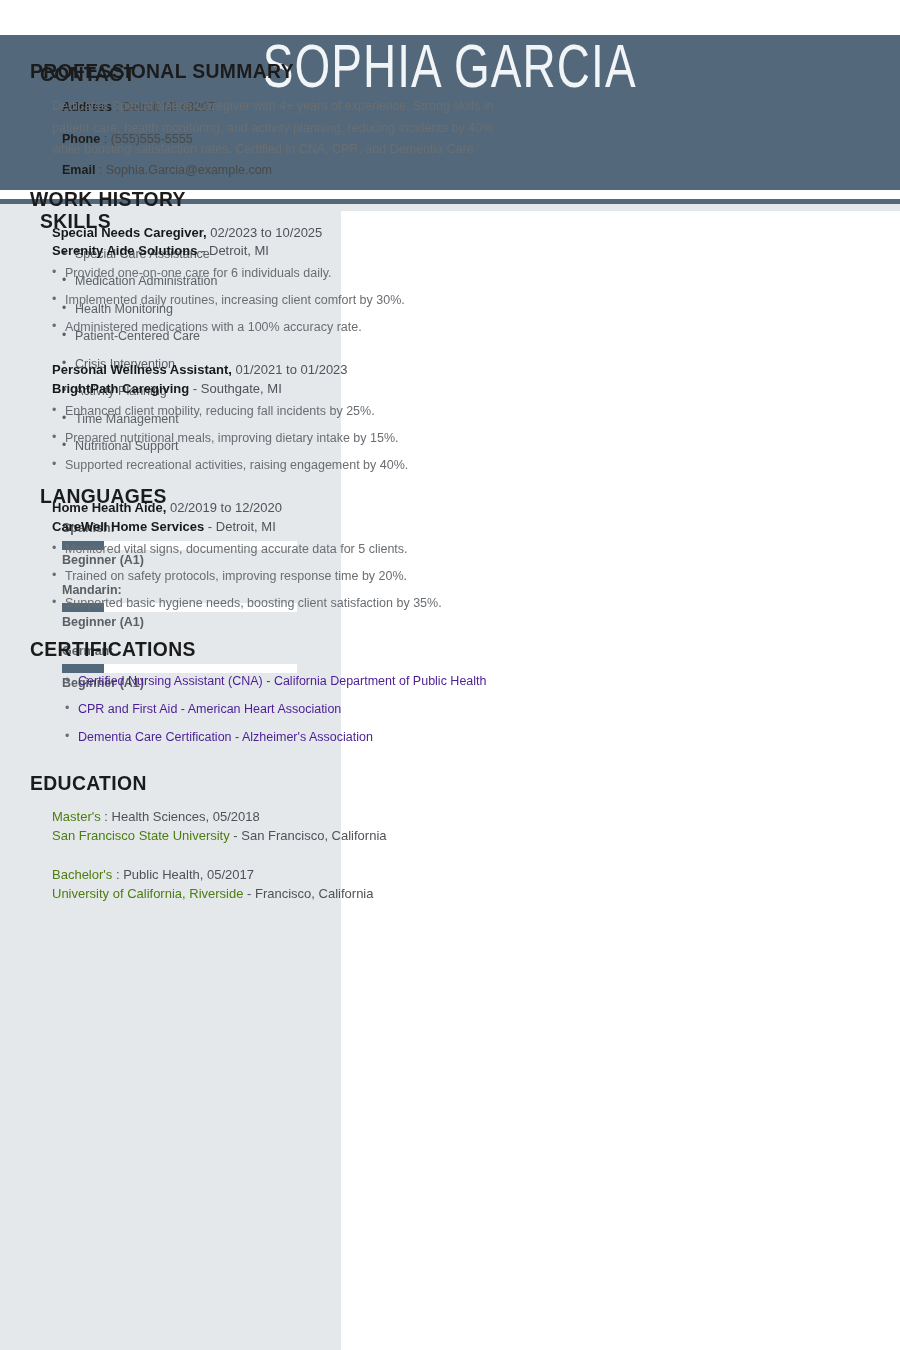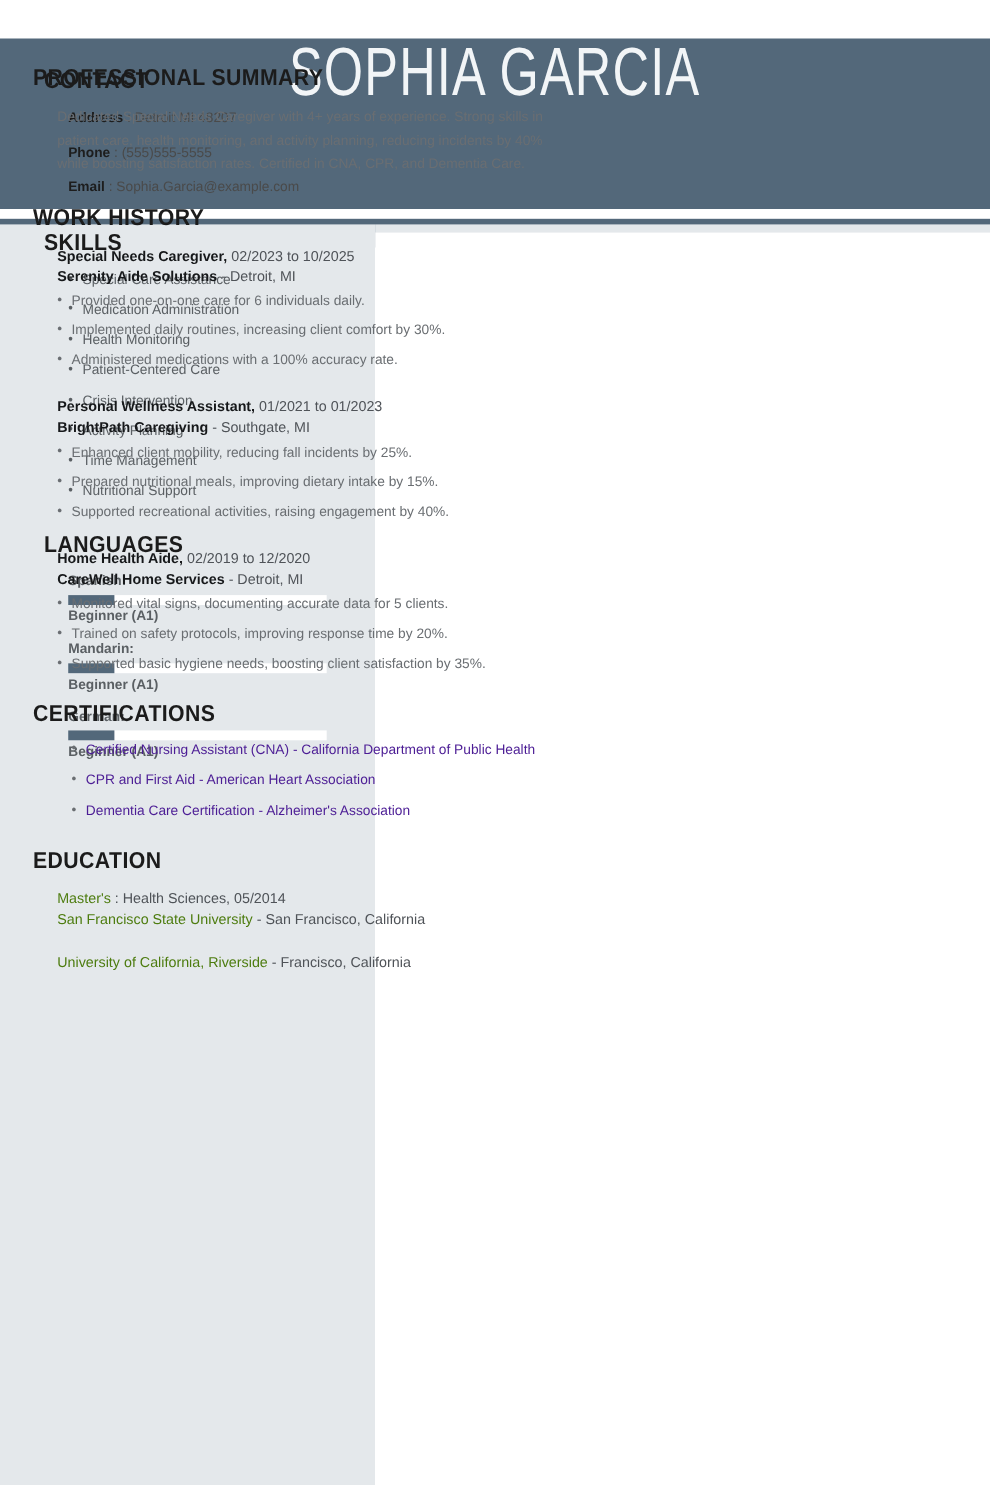--- a/index.html
+++ b/index.html
@@ -396,28 +396,31 @@
         <li>CPR and First Aid - American Heart Association</li>
         <li>Dementia Care Certification - Alzheimer's Association</li>
       </ul>
     </div>
 
     <div class="main-block">
       <div class="sec-head">EDUCATION</div>
 
       <div class="edu">
         <div class="edu-line1">
-          <b>Master's</b><span> : Health Sciences, 05/2014</span>
+          <b>Master's</b><span> : Health Sciences, 05/2018</span>
         </div>
         <div class="edu-line2">
           <b>San Francisco State University</b><span> - San Francisco, California</span>
         </div>
       </div>
 
       <div class="edu">
+        <div class="edu-line1">
+          <b>Bachelor's</b><span> : Public Health, 05/2017</span>
+        </div>
         <div class="edu-line2">
           <b>University of California, Riverside</b><span> - Francisco, California</span>
         </div>
       </div>
     </div>
 
   </div>
 
 </div>
 

